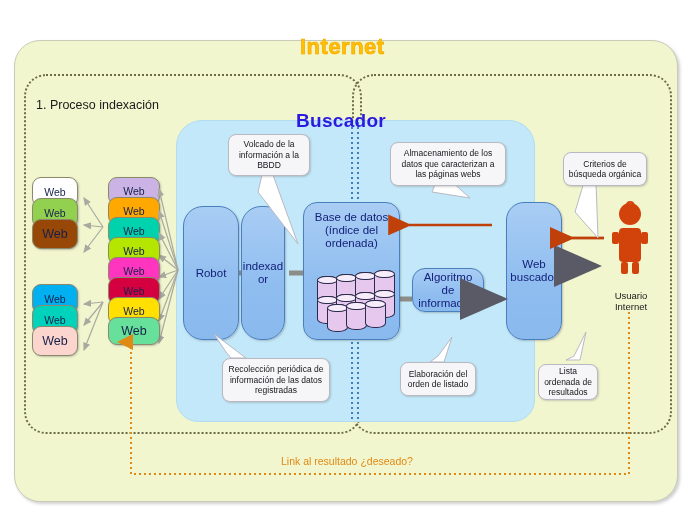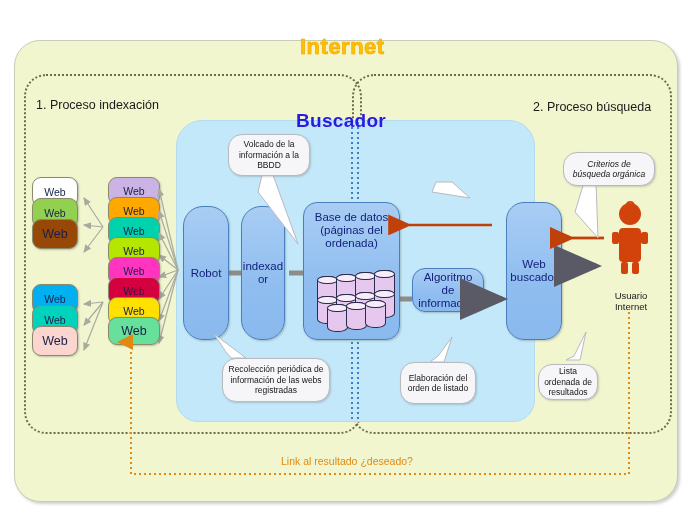--- a/index.html
+++ b/index.html
@@ -106,21 +106,21 @@
     color: #14227a;
     font-size: 11.5px;
     line-height: 13px;
     text-align: center;
     display: flex;
     align-items: center;
     justify-content: center;
     box-shadow: 1px 1px 2px rgba(100,100,100,.35);
     z-index: 16;
   }
-  #node-robot { left: 183px; top: 194px; width: 46px; height: 134px; border-radius: 20px; }
+  #node-robot { left: 183px; top: 194px; width: 56px; height: 134px; border-radius: 20px; }
   #node-indexador { left: 241px; top: 194px; width: 44px; height: 134px; border-radius: 20px; }
   #node-bd {
     left: 303px; top: 190px; width: 97px; height: 138px;
     border-radius: 14px;
     align-items: flex-start;
     padding-top: 8px;
   }
   #node-algoritmo { left: 412px; top: 256px; width: 72px; height: 44px; border-radius: 13px; }
   #node-webbuscador { left: 506px; top: 190px; width: 56px; height: 138px; border-radius: 18px; z-index: 18;}
 
@@ -145,21 +145,21 @@
     background:#f6ecfa;
     border:1.2px solid #2a2a4a;
     border-radius:9px / 4px;
   }
 
   
   .callout {
     position: absolute;
     background: #f6f5f7;
     border: 1px solid #b9b9c2;
-    border-radius: 14px;
+    border-radius: 8px;
     box-sizing: border-box;
     font-size: 8.5px;
     line-height: 10.5px;
     color: #16161a;
     text-align: center;
     display: flex;
     align-items: center;
     justify-content: center;
     padding: 2px 4px;
     box-shadow: 1px 1px 2px rgba(120,120,120,.35);
@@ -200,21 +200,20 @@
 <body>
 
 <div id="page">
 
   <div id="internet-frame"></div>
   <div id="internet-title">Internet</div>
 
   <div class="proc-panel" id="panel-index"></div>
   <div class="proc-panel" id="panel-search"></div>
   <div class="proc-title" id="title-index">1. Proceso indexación</div>
-  <div class="proc-title" id="title-search">2. Proceso búsqueda</div>
 
   <div id="buscador-panel"></div>
   <div id="buscador-title">Buscador</div>
 
   <div id="web-stacks">
       <div class="webbox" style="left: 32px; top: 165px; width: 46px; height: 30px; background: rgb(255, 255, 255); z-index: 12;">
         <span>Web</span>
       </div>
       <div class="webbox" style="left: 32px; top: 186px; width: 46px; height: 30px; background: rgb(146, 208, 80); z-index: 13;">
         <span>Web</span>
@@ -306,21 +305,21 @@
   <div class="node" id="node-indexador">
     <span style="display:block">
       <span>indexad</span><br>
       <span>or</span>
     </span>
   </div>
 
   <div class="node" id="node-bd">
     <span style="display:block">
       <span>Base de datos</span><br>
-      <span>(páginas del</span><br>
+      <span>(índice del</span><br>
       <span>ordenada)</span>
     </span>
   </div>
 
   <div id="db-cylinders">
       <div class="cyl" style="left: 0px; top: 6px; z-index: 20;"></div>
       <div class="cyl" style="left: 19px; top: 4px; z-index: 21;"></div>
       <div class="cyl" style="left: 38px; top: 2px; z-index: 22;"></div>
       <div class="cyl" style="left: 57px; top: 0px; z-index: 23;"></div>
       <div class="cyl" style="left: 0px; top: 26px; z-index: 24;"></div>
@@ -378,26 +377,27 @@
       <path d="M436,170 L452,170 L470,186 L432,180 z"></path>
       <path d="M584,170 L596,170 L598,226 L575,200 z"></path>
       <path d="M231,346 L246,346 L214,322 L226,340 z"></path>
       <path d="M430,350 L444,350 L452,325 L438,344 z"></path>
       <path d="M566,348 L580,348 L586,320 L574,344 z"></path>
     </g>
   </svg>
 
   <div class="callout" id="c-volcado" style="left:228px; top:122px; width:82px; height:42px;">Volcado de la información a la BBDD</div>
 
-
-  <div class="callout" id="c-criterios" style="left:563px; top:140px; width:92px; height:34px;font-style:italic;">Criterios de búsqueda orgánica</div>
-
-  <div class="callout" id="c-recoleccion" style="left:222px; top:346px; width:108px; height:44px;">Recolección periódica de información de las webs registradas</div>
-
-  <div class="callout" id="c-elaboracion" style="left:400px; top:350px; width:76px; height:42px;text-align:center;">Elaboración del orden de listado</div>
+  <div class="callout" id="c-almacen" style="left:390px; top:130px; width:116px; height:44px;">Almacenamiento de los datos que caracterizan a las páginas webs</div>
+
+  <div class="callout" id="c-criterios" style="left:563px; top:140px; width:84px; height:34px;">Criterios de búsqueda orgánica</div>
+
+  <div class="callout" id="c-recoleccion" style="left:222px; top:346px; width:108px; height:44px;">Recolección periódica de información de las datos registradas</div>
+
+  <div class="callout" id="c-elaboracion" style="left:400px; top:350px; width:76px; height:34px;text-align:center;">Elaboración del orden de listado</div>
 
   <div class="callout" id="c-lista" style="left:538px; top:352px; width:60px; height:36px;">Lista ordenada de resultados</div>
 
   <div id="user-q">?</div>
   <svg id="user-figure" viewBox="0 0 36 76">
     <circle cx="18" cy="14" r="11" fill="#d2430c"></circle>
     <rect x="7" y="28" width="22" height="34" rx="4" fill="#d2430c"></rect>
     <rect x="0" y="32" width="7" height="12" rx="2" fill="#d2430c"></rect>
     <rect x="29" y="32" width="7" height="12" rx="2" fill="#d2430c"></rect>
     <rect x="9" y="62" width="7" height="12" rx="2" fill="#d2430c"></rect>

